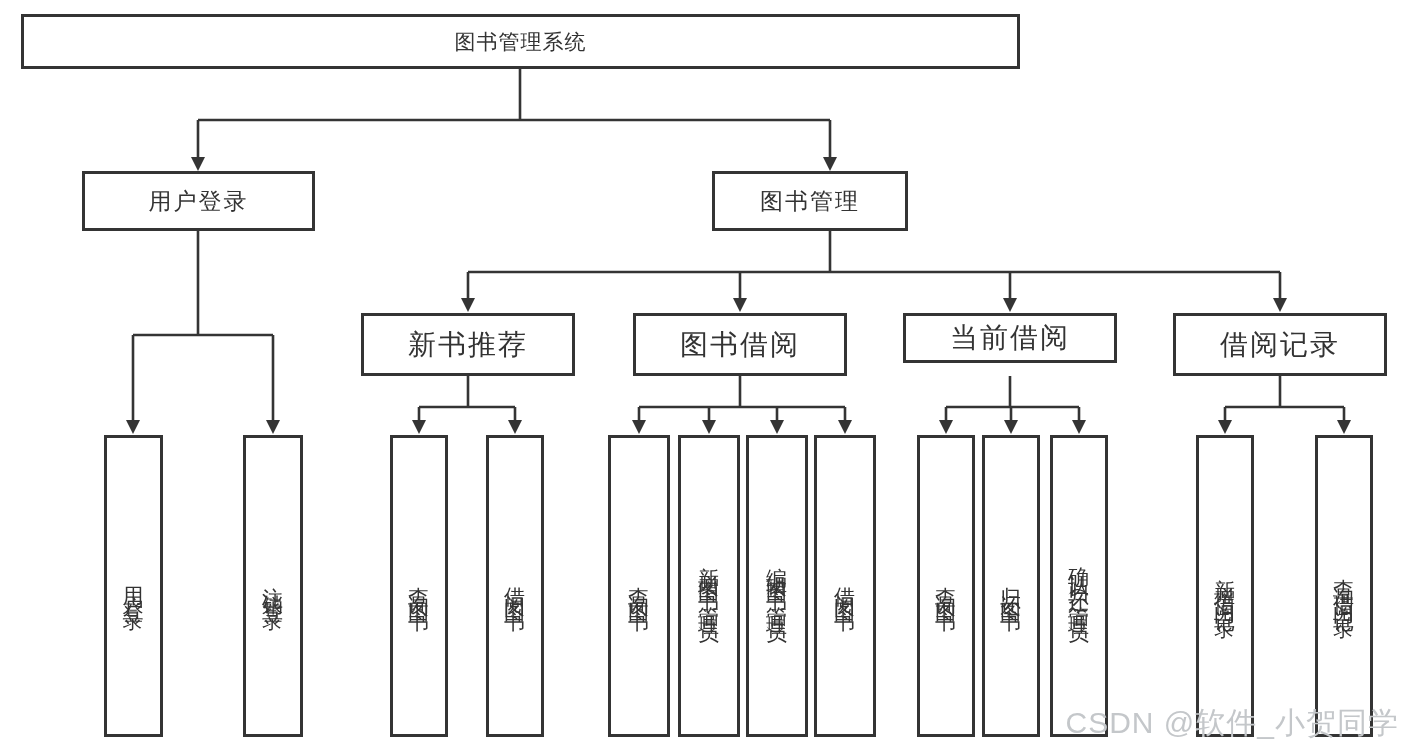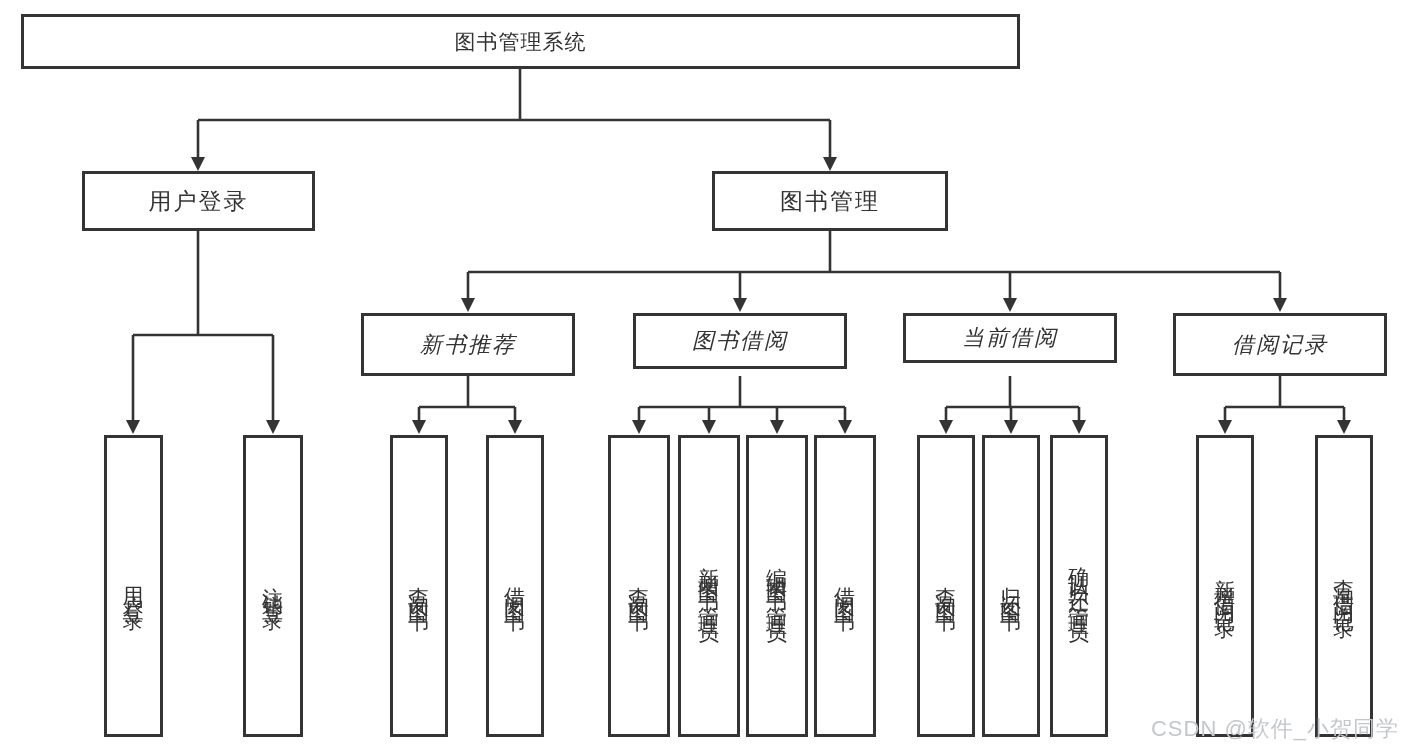--- a/index.html
+++ b/index.html
@@ -28,35 +28,35 @@
     border: 3px solid #343434;
     color: #333333;
     display: flex;
     align-items: center;
     justify-content: center;
     z-index: 2;
     text-align: center;
   }
   .node.root  { font-size: 21px; letter-spacing: 1px; font-family: Liberation Mono, monospace; }
   .node.branch{ font-size: 23px; letter-spacing: 2px; }
-  .node.group { font-size: 22px; letter-spacing: 2px; font-style: italic; }
+  .node.group { font-size: 28px; letter-spacing: 2px; }
   .node.leaf  { font-size: 21px; }
   .vtext {
     writing-mode: vertical-rl;
     text-orientation: mixed;
     letter-spacing: 8px;
     line-height: 1;
     white-space: nowrap;
   }
   .watermark {
     position: absolute;
     right: 6px;
     bottom: 3px;
     z-index: 3;
-    font-size: 22px;
+    font-size: 30px;
     color: #c4c7ca;
     letter-spacing: 1px;
     font-family: "Liberation Sans", sans-serif;
   }
 </style>
 </head>
 <body>
 
 <div class="canvas">
 
@@ -110,28 +110,28 @@
     </g>
   </svg>
 
   <div class="node root" style="left:21px; top:14px; width:999px; height:55px;">
     <span>图书管理系统</span>
   </div>
 
   <div class="node branch" style="left:82px; top:171px; width:233px; height:60px;">
     <span>用户登录</span>
   </div>
-  <div class="node branch" style="left:712px; top:171px; width:236px; height:60px;">
+  <div class="node branch" style="left:712px; top:171px; width:196px; height:60px;">
     <span>图书管理</span>
   </div>
 
   <div class="node group" style="left:361px; top:313px; width:214px; height:63px;">
     <span>新书推荐</span>
   </div>
-  <div class="node group" style="left:633px; top:313px; width:214px; height:56px;">
+  <div class="node group" style="left:633px; top:313px; width:214px; height:63px;">
     <span>图书借阅</span>
   </div>
   <div class="node group" style="left:903px; top:313px; width:214px; height:50px;">
     <span>当前借阅</span>
   </div>
   <div class="node group" style="left:1173px; top:313px; width:214px; height:63px;">
     <span>借阅记录</span>
   </div>
 
   <div class="node leaf" style="left:104px; top:435px; width:59px; height:302px;">

